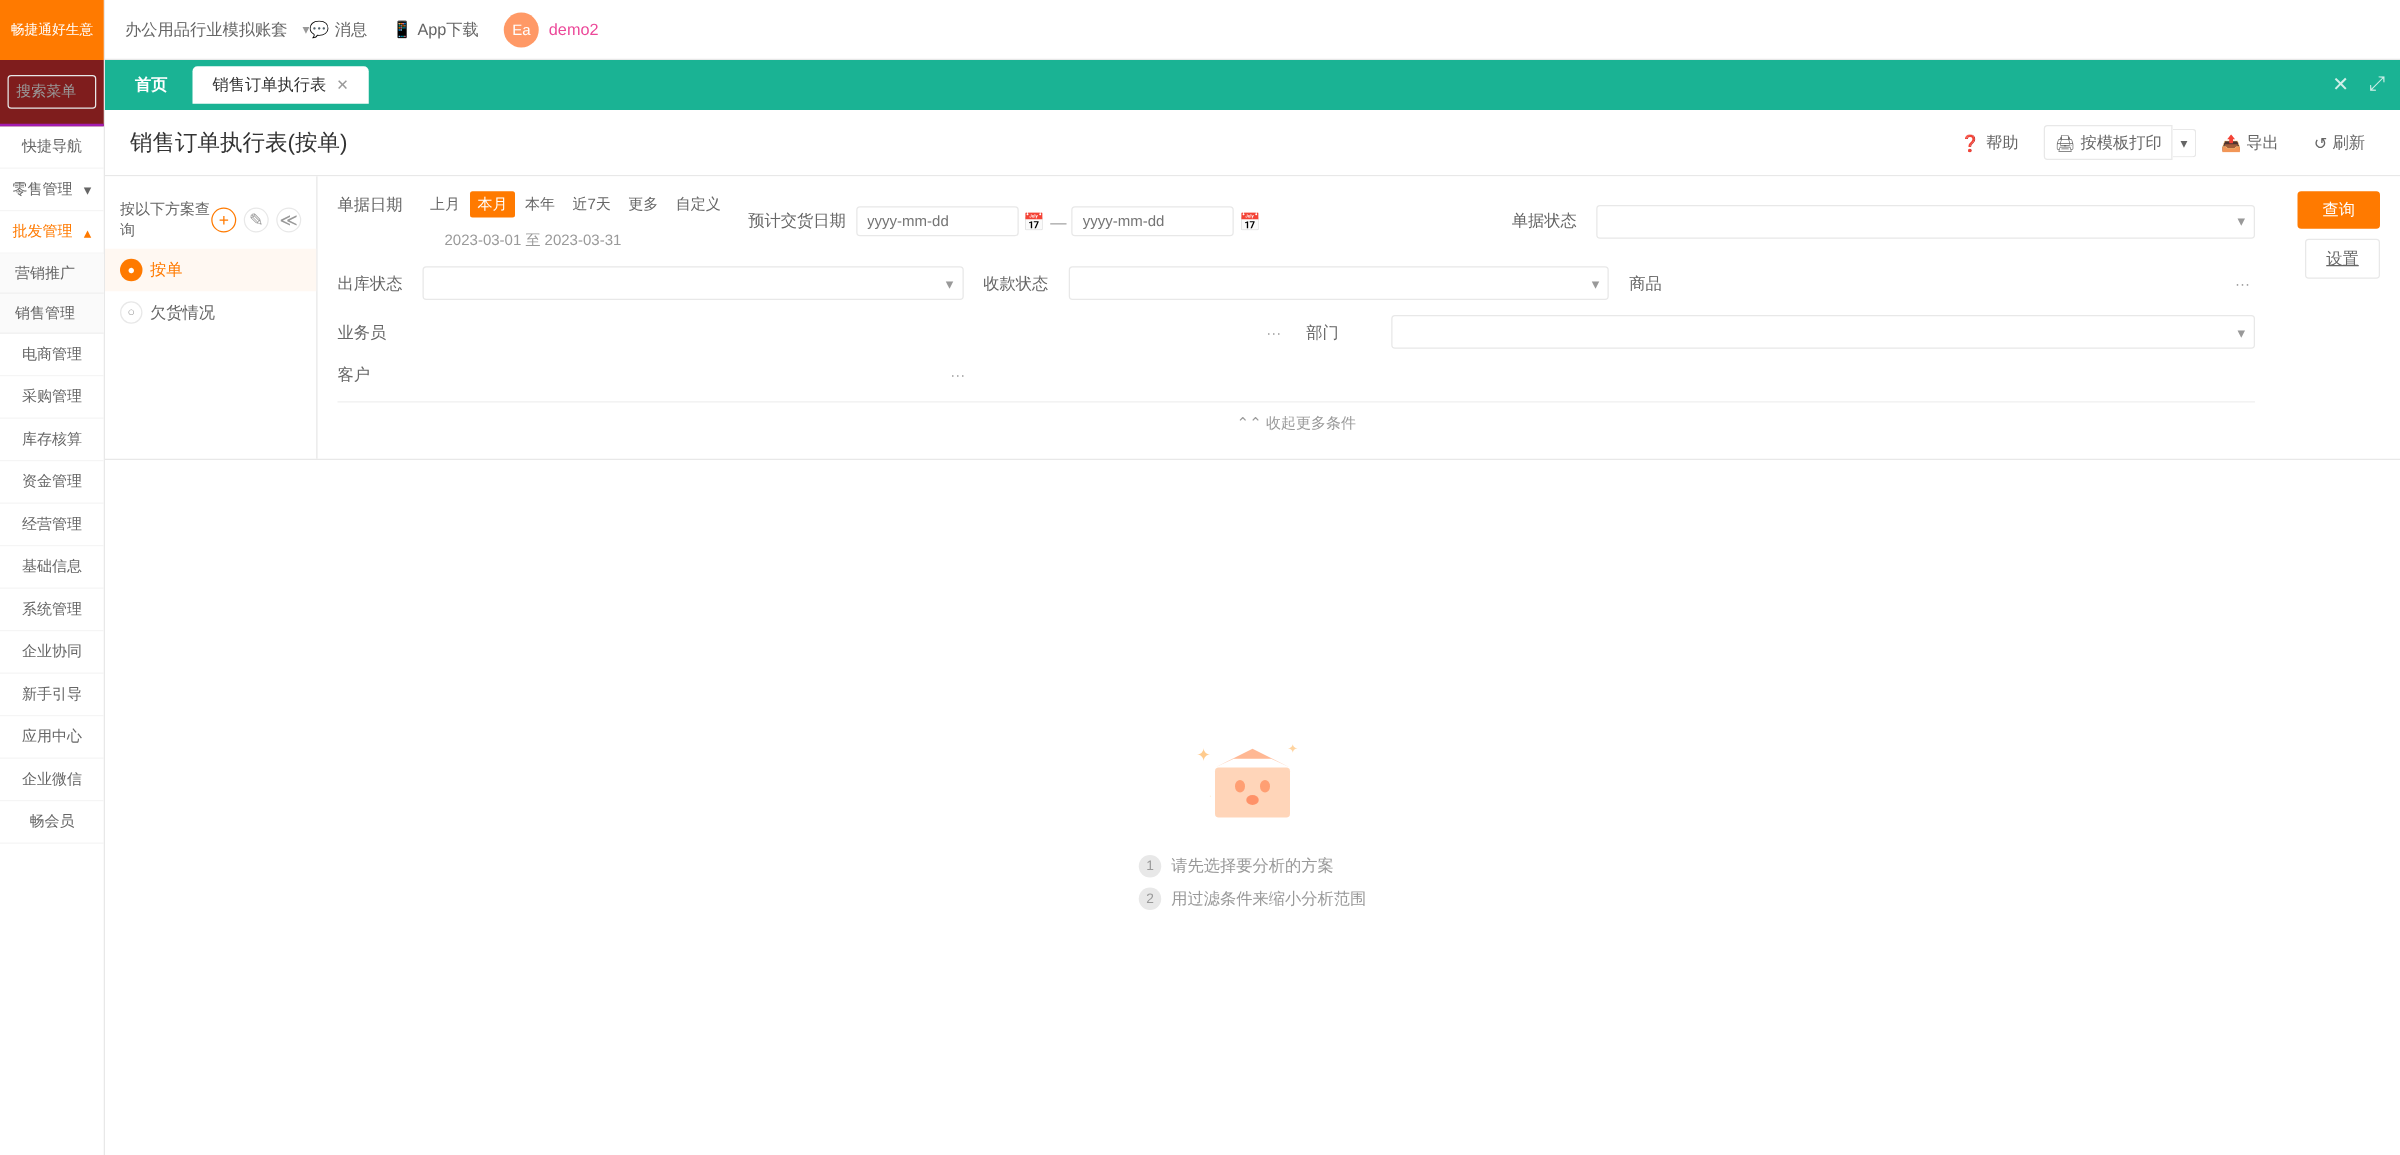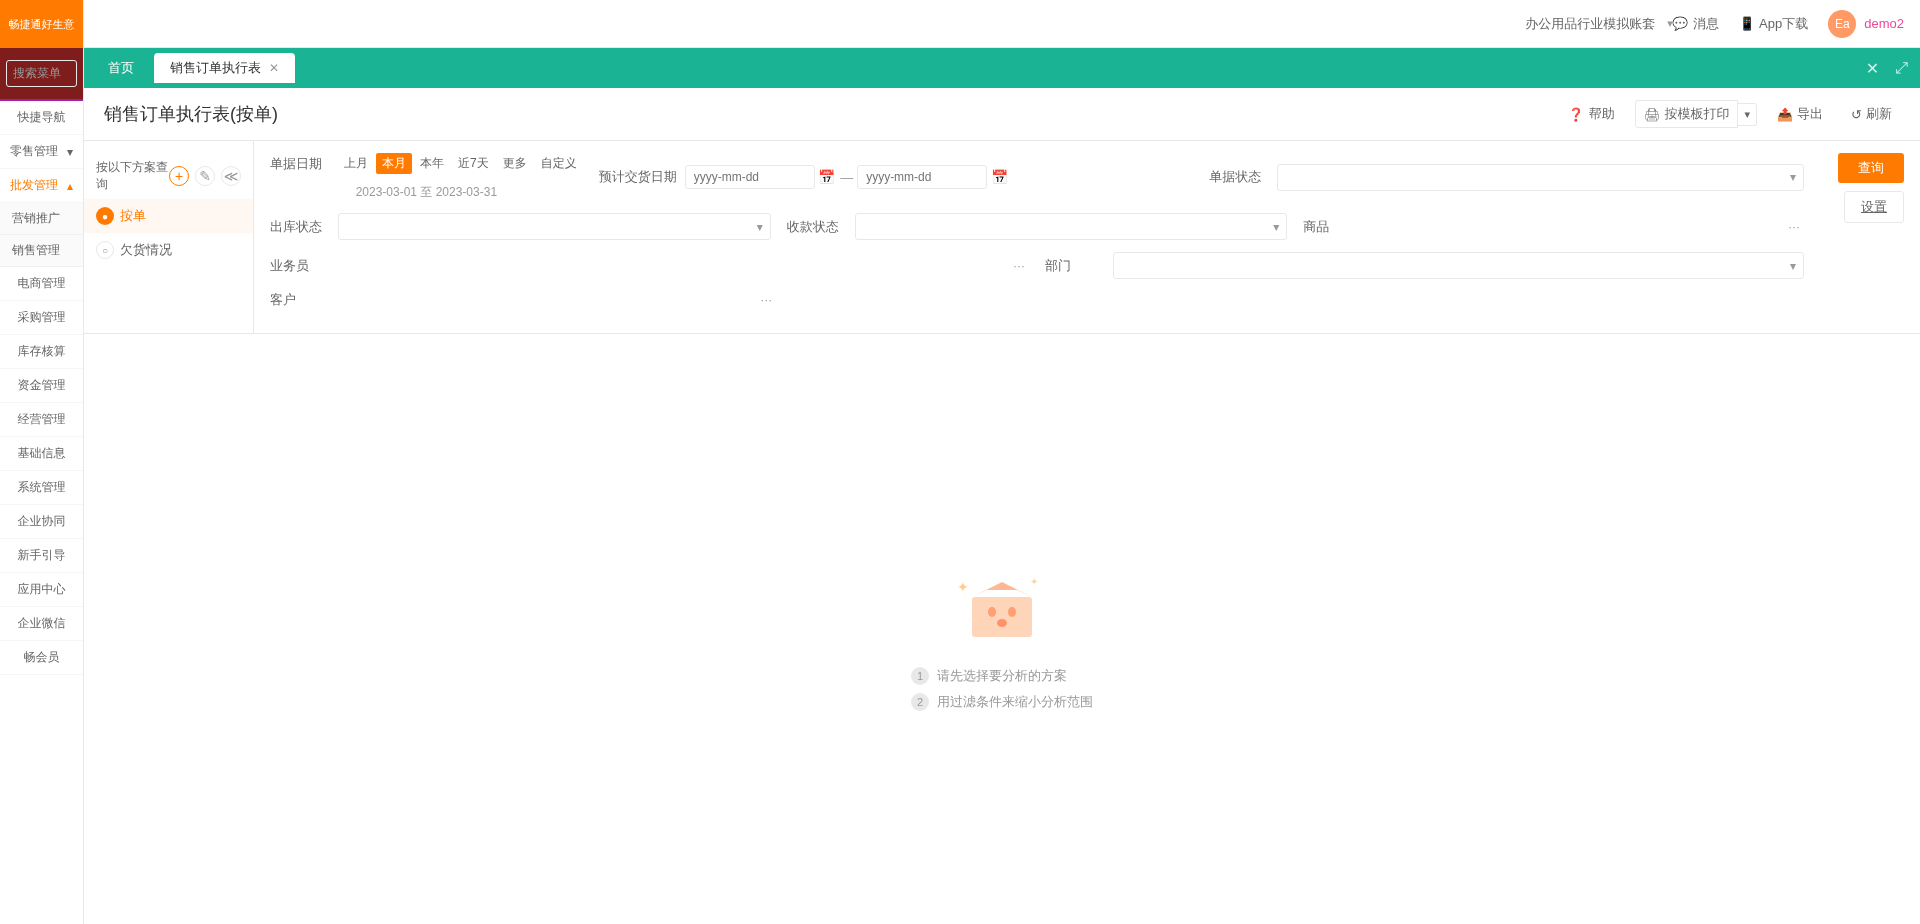--- a/index.html
+++ b/index.html
@@ -77,21 +77,21 @@
       overflow: hidden;
     }
 
     
     .topbar {
       height: 48px;
       background: #fff;
       border-bottom: 1px solid #e8e8e8;
       display: flex;
       align-items: center;
-      justify-content: flex-end;
+      justify-content: flex-start;
       padding: 0 16px;
       flex-shrink: 0;
     }
     .topbar-left {
       display: flex;
       align-items: center;
       gap: 12px;
     }
     .topbar-title {
       font-size: 13px;
@@ -141,20 +141,21 @@
       padding: 0 8px;
       flex-shrink: 0;
       gap: 4px;
     }
     .tab-home {
       padding: 6px 16px;
       color: #fff;
       font-size: 13px;
       cursor: pointer;
       border-radius: 4px 4px 0 0;
+      font-weight: bold;
     }
     .tab-active {
       background: #fff;
       color: #333;
       padding: 6px 16px;
       font-size: 13px;
       cursor: pointer;
       border-radius: 4px 4px 0 0;
       display: flex;
       align-items: center;
@@ -722,20 +723,24 @@
 
         <div class="filter-row">
           <div class="filter-item" style="max-width:33%;align-items:center;">
             <span class="filter-label">客户</span>
             <div style="flex:1;display:flex;align-items:center;justify-content:flex-end;">
               <span class="more-btn">···</span>
             </div>
           </div>
         </div>
 
+        <div class="collapse-bar">
+          <span>⌃⌃</span>
+          <span>收起更多条件</span>
+        </div>
       </div>
 
       <div class="query-section">
         <button class="query-btn">查询</button>
         <button class="settings-btn">设置</button>
       </div>
     </div>
 
     <div class="empty-state">
       <div class="empty-icon">

